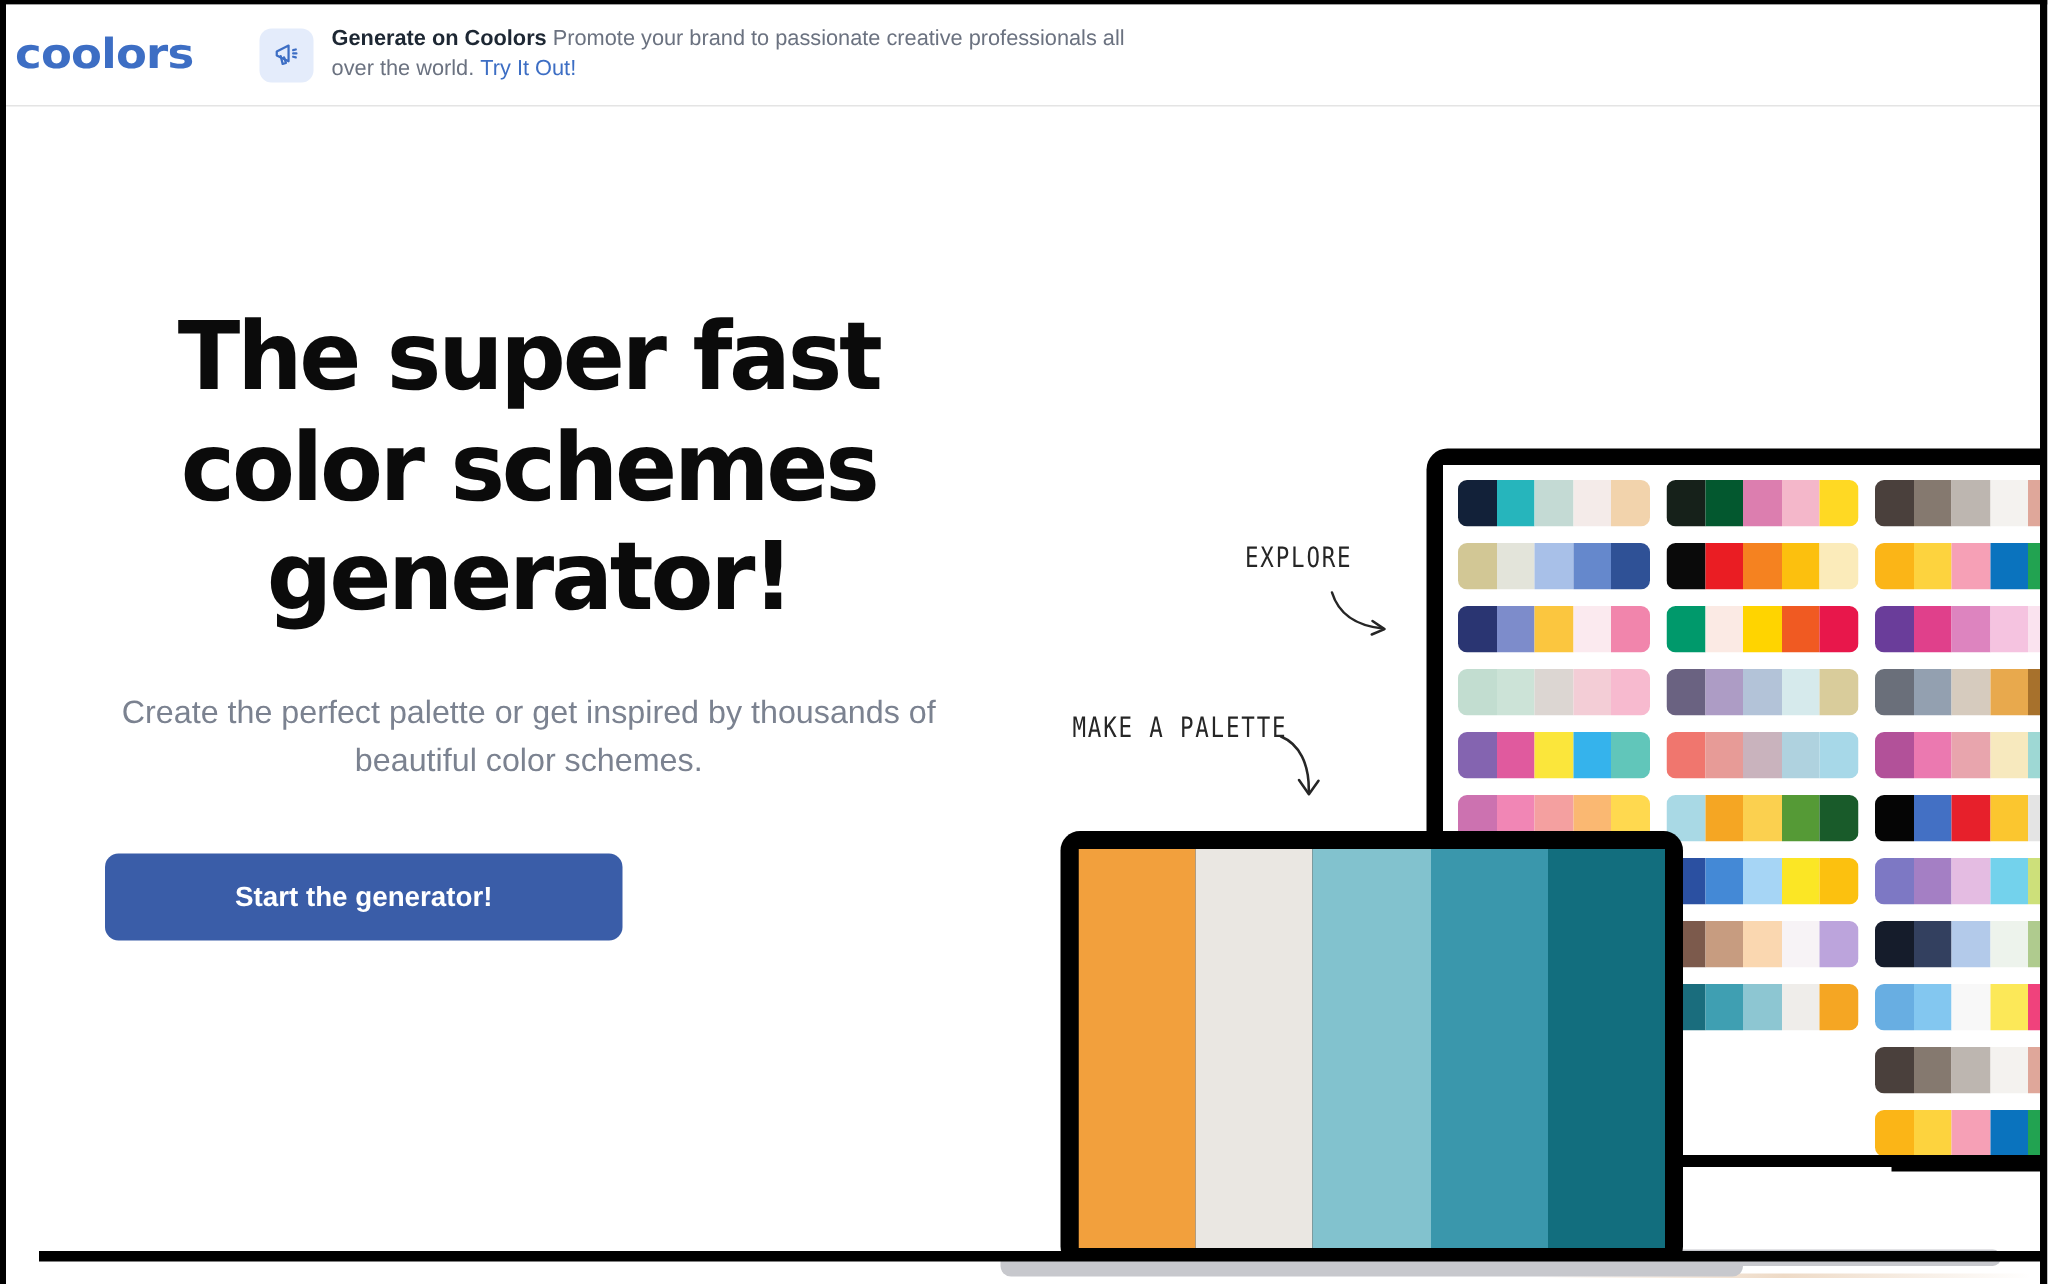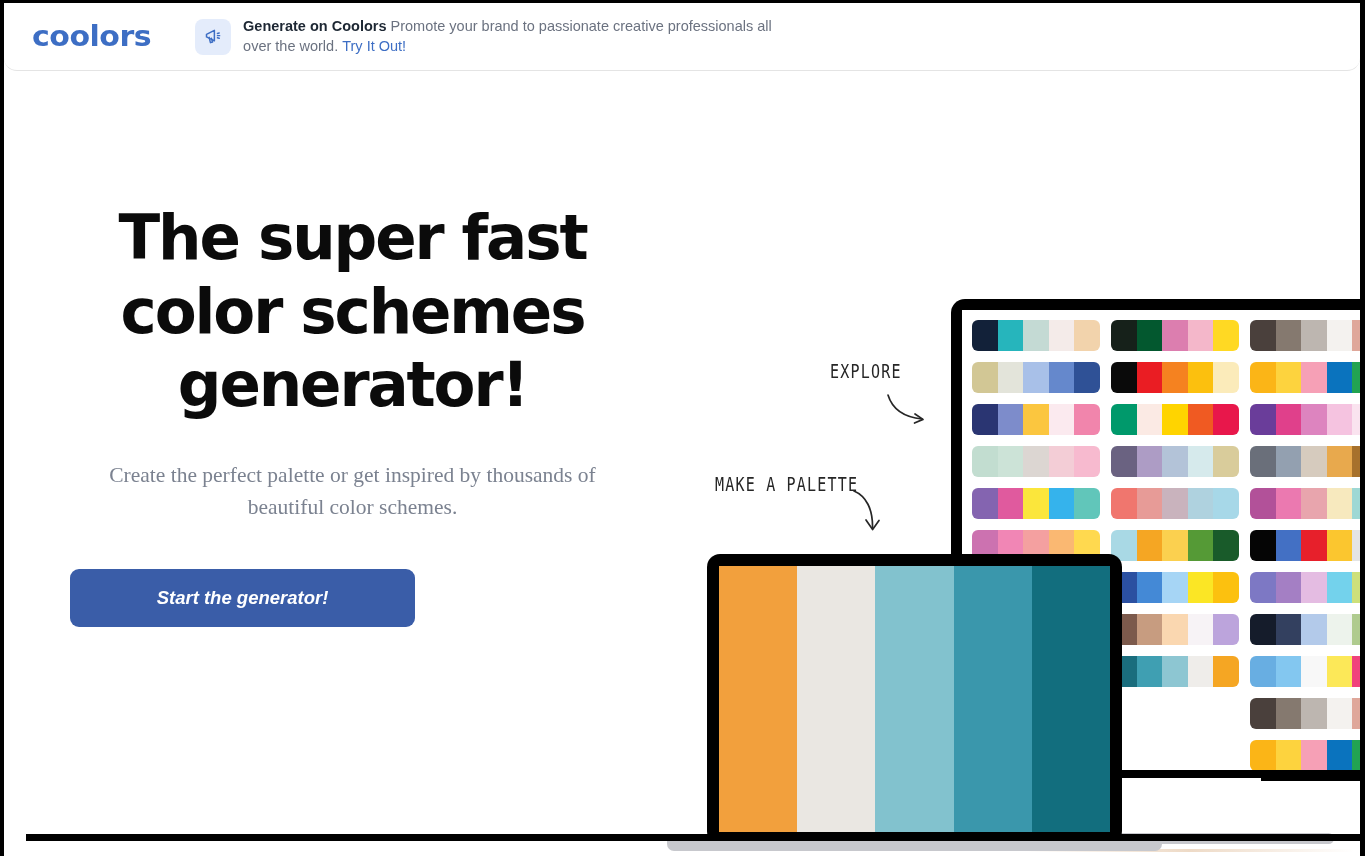--- a/index.html
+++ b/index.html
@@ -24,24 +24,23 @@
     content:"";
     position:absolute; left:22px; right:-2px; bottom:15px;
     height:7px; background:#000;
   }
 
   
   .header{
     position:relative;
     height:68px;
     display:flex; align-items:center;
-    padding:0 0 0 28px;
+    padding:0 0 0 6px;
     border-bottom:1px solid #e4e4e4;
     background:#fff;
-    border-radius:13px;
   }
   .logo{
     font-size:30px; font-weight:800; letter-spacing:-0.5px;
     color:#3d6ec4; line-height:1;
     font-family:"DejaVu Sans", sans-serif;
     transform:scaleY(0.92);
     cursor:pointer;
   }
   .promo{
     display:flex; align-items:center; gap:12px;
@@ -91,23 +90,23 @@
     text-align:center;
   }
   h1.headline{
     font-family:"DejaVu Sans", sans-serif;
     font-size:63px; line-height:1.17; font-weight:800;
     letter-spacing:-2.2px; color:#0b0b0b;
     transform:scaleX(0.97);
   }
   .subhead{
     margin-top:37px;
-    font-size:21.5px; line-height:1.5; color:#7b8290;font-family:Liberation Serif, serif;
-  }
-  .cta-wrap{ margin-top:45px; display:flex; flex-direction:row; gap:17px;font-style:italic; }
+    font-size:21.5px; line-height:1.5; color:#7b8290;
+  }
+  .cta-wrap{ margin-top:45px; display:flex; flex-direction:row; gap:17px; }
   .btn{
     width:345px; height:58px; border-radius:9px;
     font-size:18.5px; font-weight:700;
     display:flex; align-items:center; justify-content:center;
     cursor:pointer;
     font-family:"Liberation Sans", sans-serif;
   }
   .btn-primary{ background:#3a5da8; color:#fff; border:none; }
   .btn-secondary{ background:#fff; color:#1b1b1b; border:1px solid #dadada; }
 

